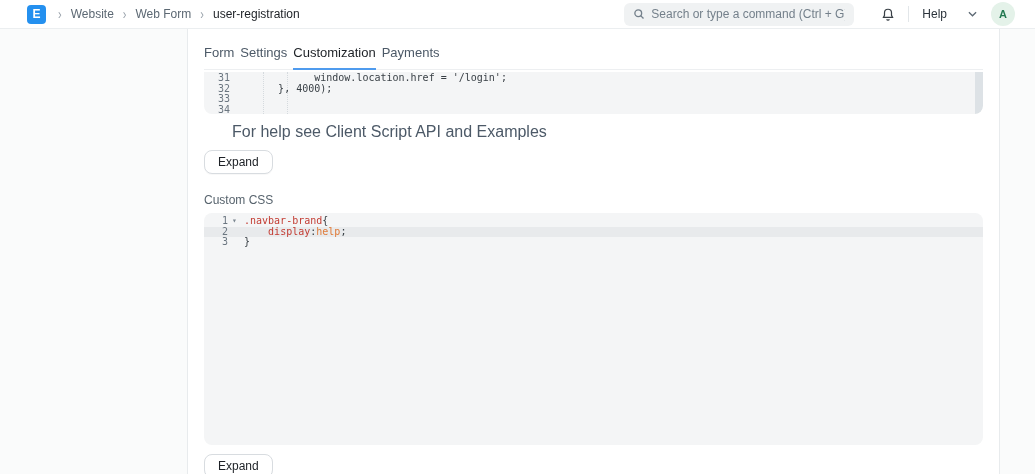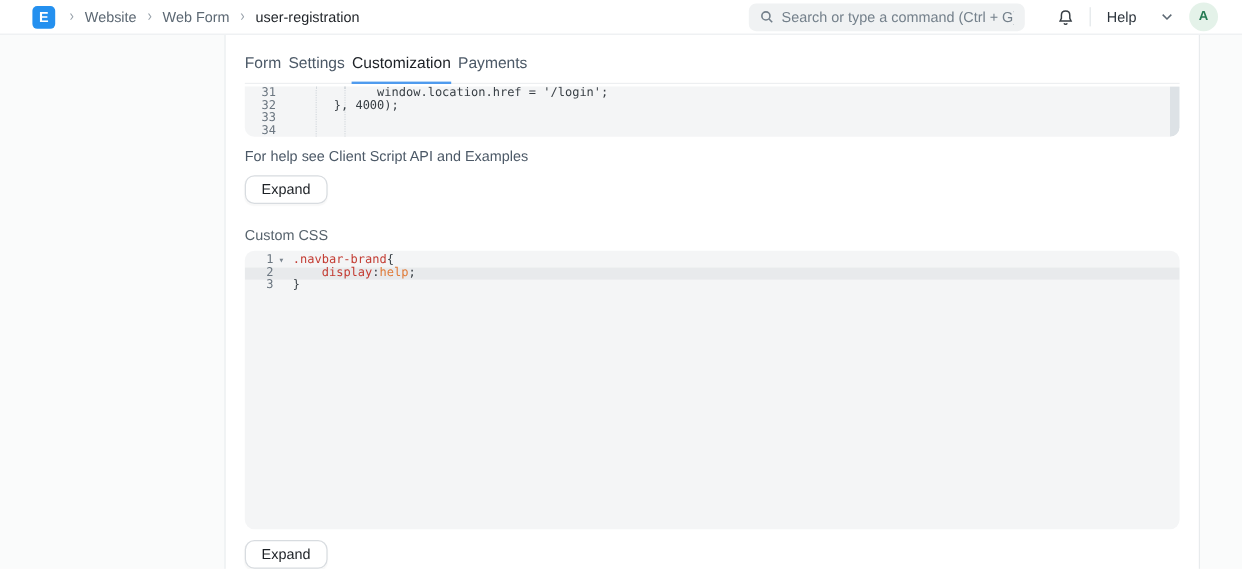--- a/index.html
+++ b/index.html
@@ -59,21 +59,21 @@
   .indent-guide { position:absolute; top:0; bottom:0; width:0;
                   border-left:1px dotted #d5dade; }
   .guide-1 { left:59px; } .guide-2 { left:83px; }
   .editor-scrollbar { position:absolute; right:0; top:0; bottom:0; width:8px;
                       background:#dde2e6; border-radius:0 0 8px 0; cursor:pointer; }
   .tok-sel  { color:#c33c33; }
   .tok-prop { color:#c33c33; }
   .tok-val  { color:#e07b39; }
 
   
-  .help-text { margin-top:9px; font-size:12px; color:#4c5967; }
+  .help-text { margin-top:9px; font-size:16px; color:#4c5967;margin-left:28px; }
   .btn { display:inline-block; margin-top:9px; padding:4px 13px; font-size:12px;
          color:#1d2126; background:#fff; border:1px solid #d8dce0; border-radius:8px;
          cursor:pointer; font-family:"Liberation Sans", sans-serif;
          box-shadow:0 1px 1px rgba(0,0,0,0.03); }
   .field-label { margin-top:19px; font-size:12px; color:#57636d; }
 
   svg { display:block; }
 </style>
 </head>
 <body>

